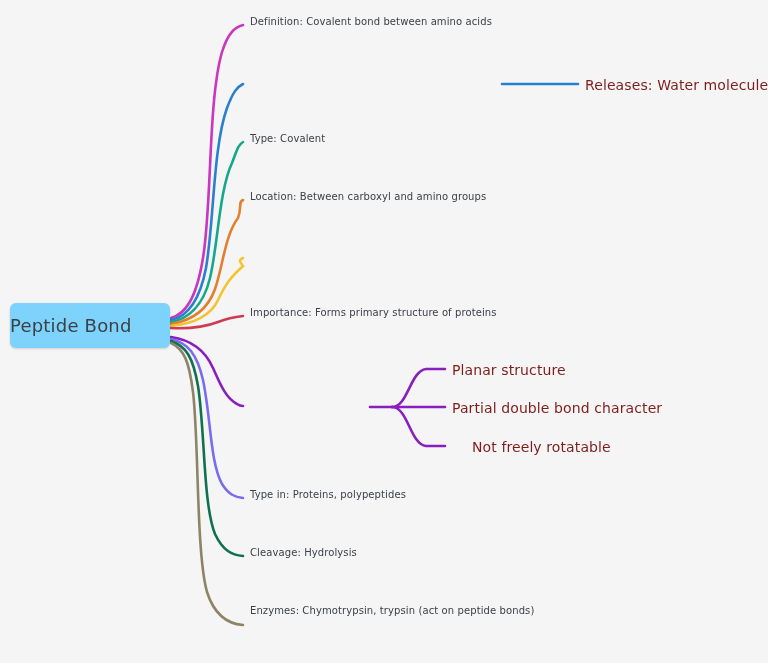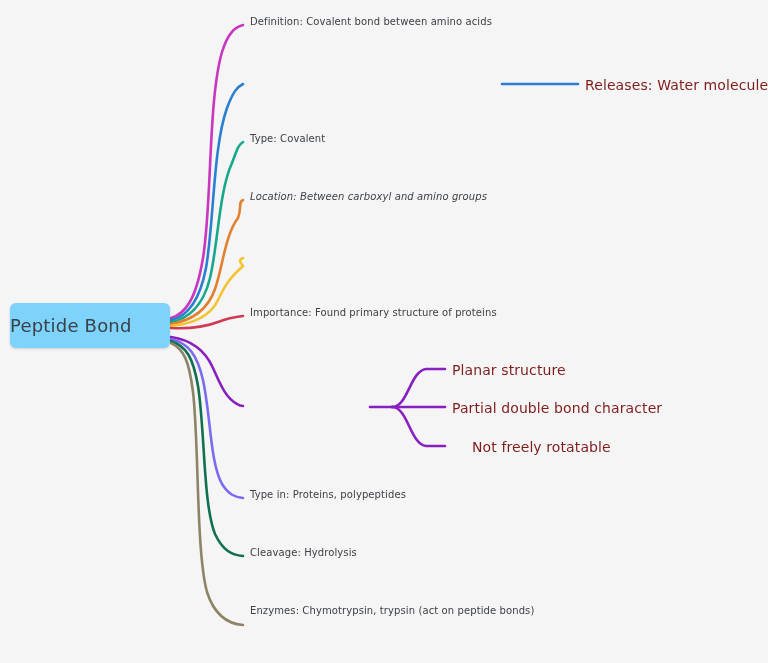--- a/index.html
+++ b/index.html
@@ -111,27 +111,27 @@
 
 
   <div class="sub-label" style="left:585px; top:76px;">
     <span>Releases: Water molecule</span>
   </div>
 
   <div class="node-label" style="left:250px; top:132px;">
     <span>Type: Covalent</span>
   </div>
 
-  <div class="node-label" style="left:250px; top:190px;font-style:italic;">
+  <div class="node-label" style="left:250px; top:190px;">
     <span>Location: Between carboxyl and amino groups</span>
   </div>
 
 
   <div class="node-label" style="left:250px; top:306px;">
-    <span>Importance: Found primary structure of proteins</span>
+    <span>Importance: Forms primary structure of proteins</span>
   </div>
 
 
   <div class="sub-label" style="left:452px; top:361px;">
     <span>Planar structure</span>
   </div>
 
   <div class="sub-label" style="left:452px; top:399px;">
     <span>Partial double bond character</span>
   </div>

